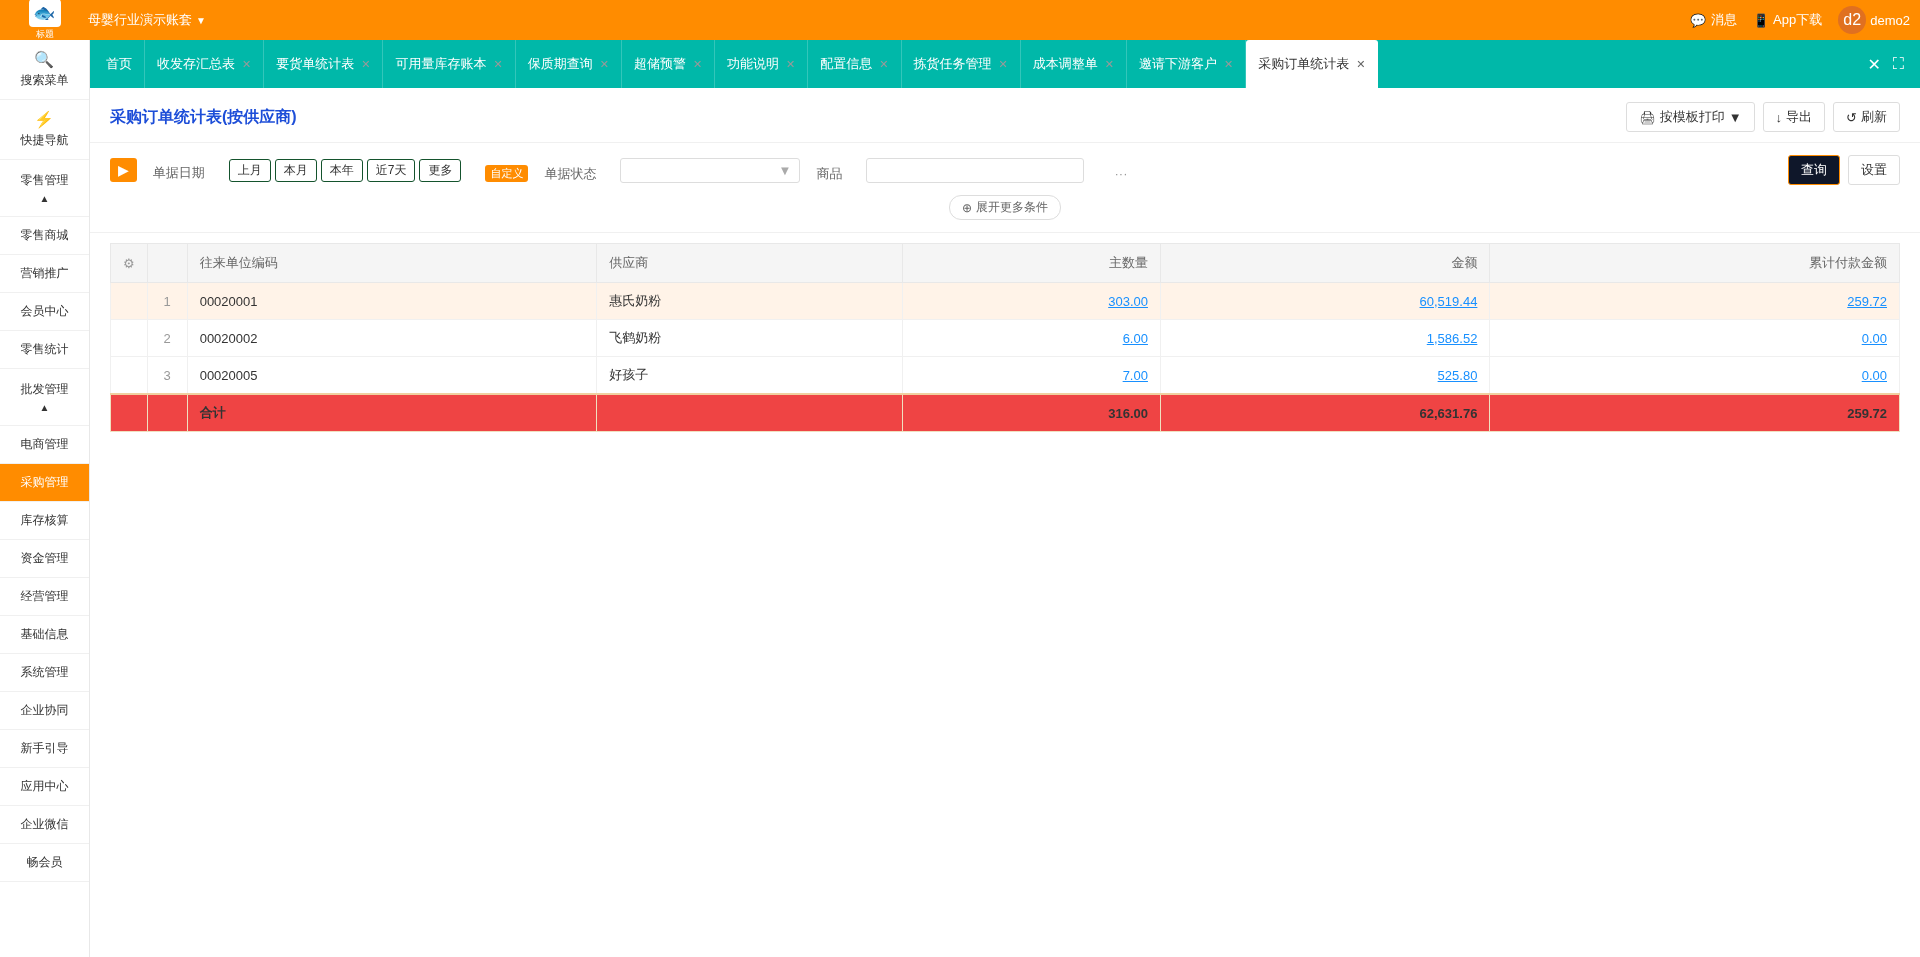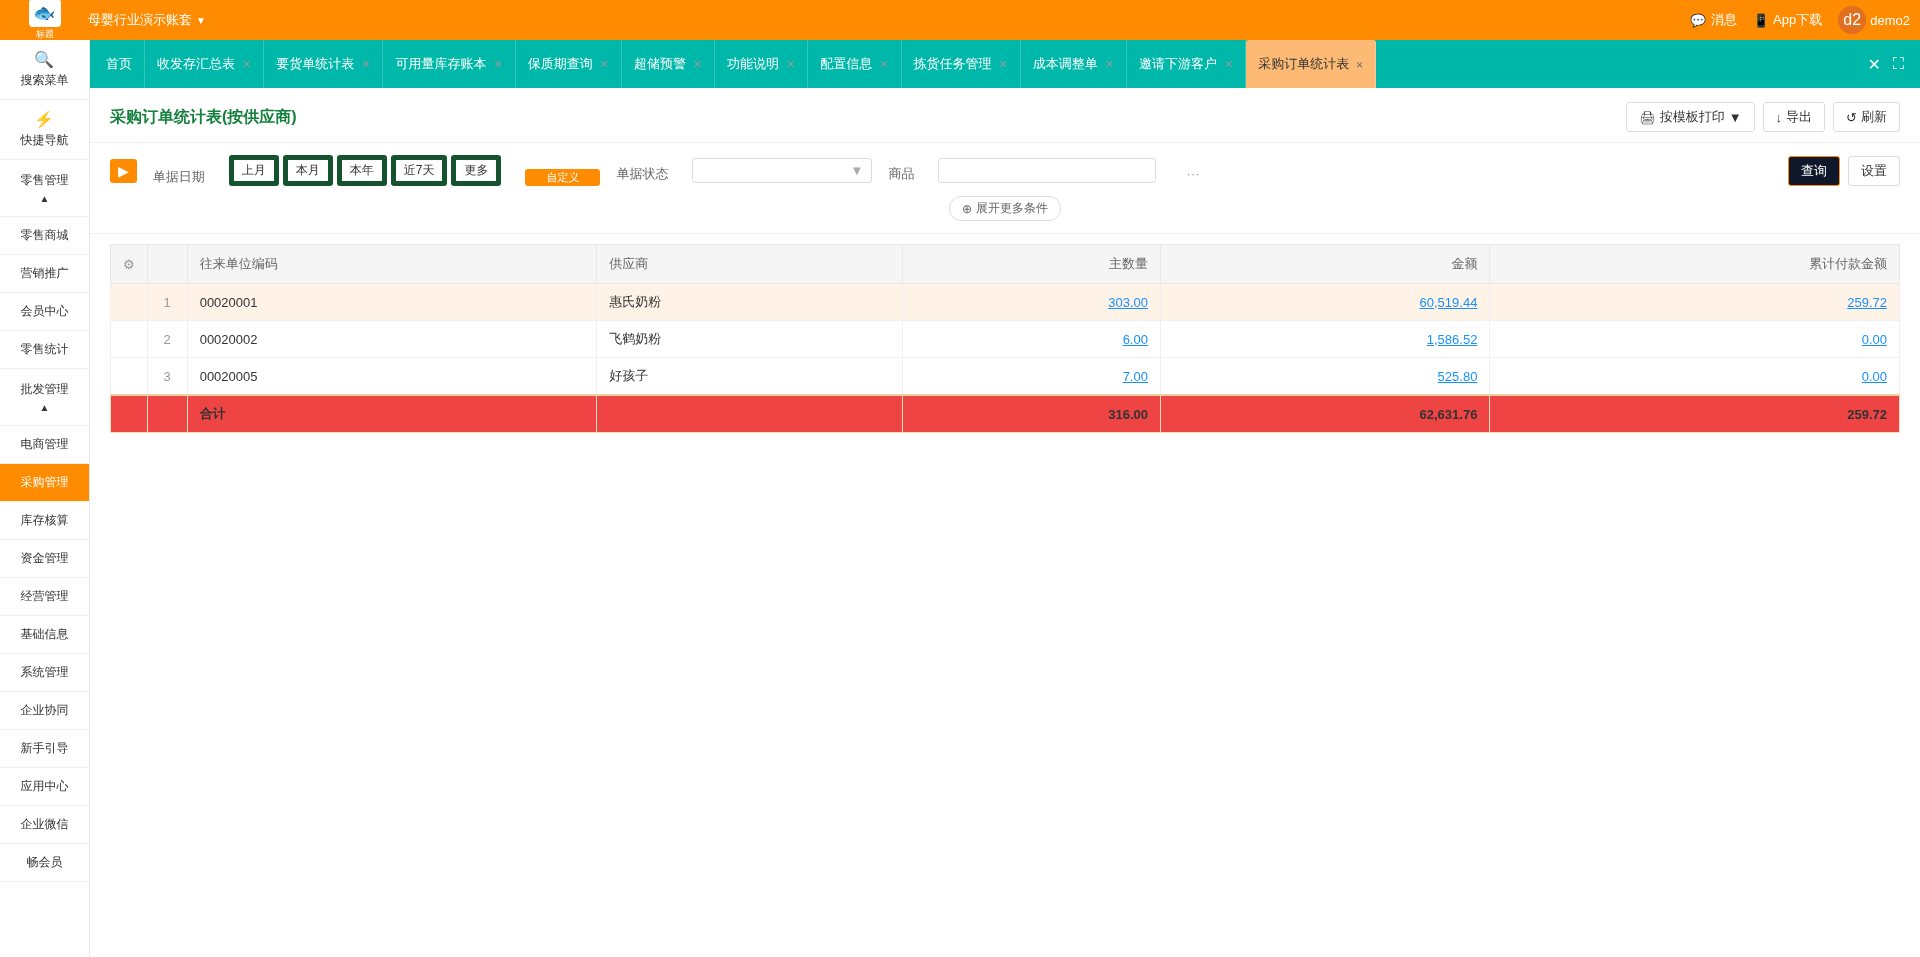--- a/index.html
+++ b/index.html
@@ -128,21 +128,21 @@
       align-items: center;
       gap: 5px;
       padding: 0 12px;
       height: 100%;
       color: #fff;
       font-size: 13px;
       cursor: pointer;
       white-space: nowrap;
       border-right: 1px solid rgba(255,255,255,0.2);
     }
-    .tab-item.active { background: #fdba74; color: #333; border-radius: 3px 3px 0 0; font-family: Liberation Mono, monospace; }
+    .tab-item.active { background: #ffffff; color: #333; border-radius: 3px 3px 0 0; }
     .tab-item .close-btn { font-size: 11px; color: #999; margin-left: 2px; }
     .tab-item.active .close-btn { color: #666; }
     .tab-bar-actions {
       margin-left: auto;
       display: flex;
       align-items: center;
       gap: 4px;
       padding: 0 8px;
     }
     .tab-bar-btn {
@@ -167,21 +167,21 @@
     .page-header {
       padding: 14px 20px 10px;
       display: flex;
       align-items: center;
       justify-content: space-between;
       border-bottom: 1px solid #f0f0f0;
     }
     .page-title {
       font-size: 16px;
       font-weight: bold;
-      color: #15803d;
+      color: #1d4ed8;
     }
     .page-header-actions {
       display: flex;
       align-items: center;
       gap: 8px;
     }
     .btn {
       padding: 5px 12px;
       border: 1px solid #ddd;
       border-radius: 3px;
@@ -212,32 +212,32 @@
       align-items: flex-end;
       gap: 24px;
     }
     .filter-label { color: #666; font-size: 13px; white-space: nowrap; }
     .filter-quick-btns {
       display: flex;
       gap: 4px;
     }
     .quick-btn {
       padding: 2px 8px;
-      border: 5px solid #14532d;
+      border: 1px solid #14532d;
       border-radius: 3px;
       cursor: pointer;
       font-size: 12px;
       background: #fff;
       color: #333;
     }
     .custom-tag {
       background: #ff8c00;
       color: #fff;
       font-size: 11px;
-      padding: 1px 21px;
+      padding: 1px 5px;
       border-radius: 3px;
     }
     .filter-select {
       display: flex;
       align-items: center;
       border: 1px solid #ddd;
       border-radius: 3px;
       padding: 4px 8px;
       min-width: 180px;
       cursor: pointer;

